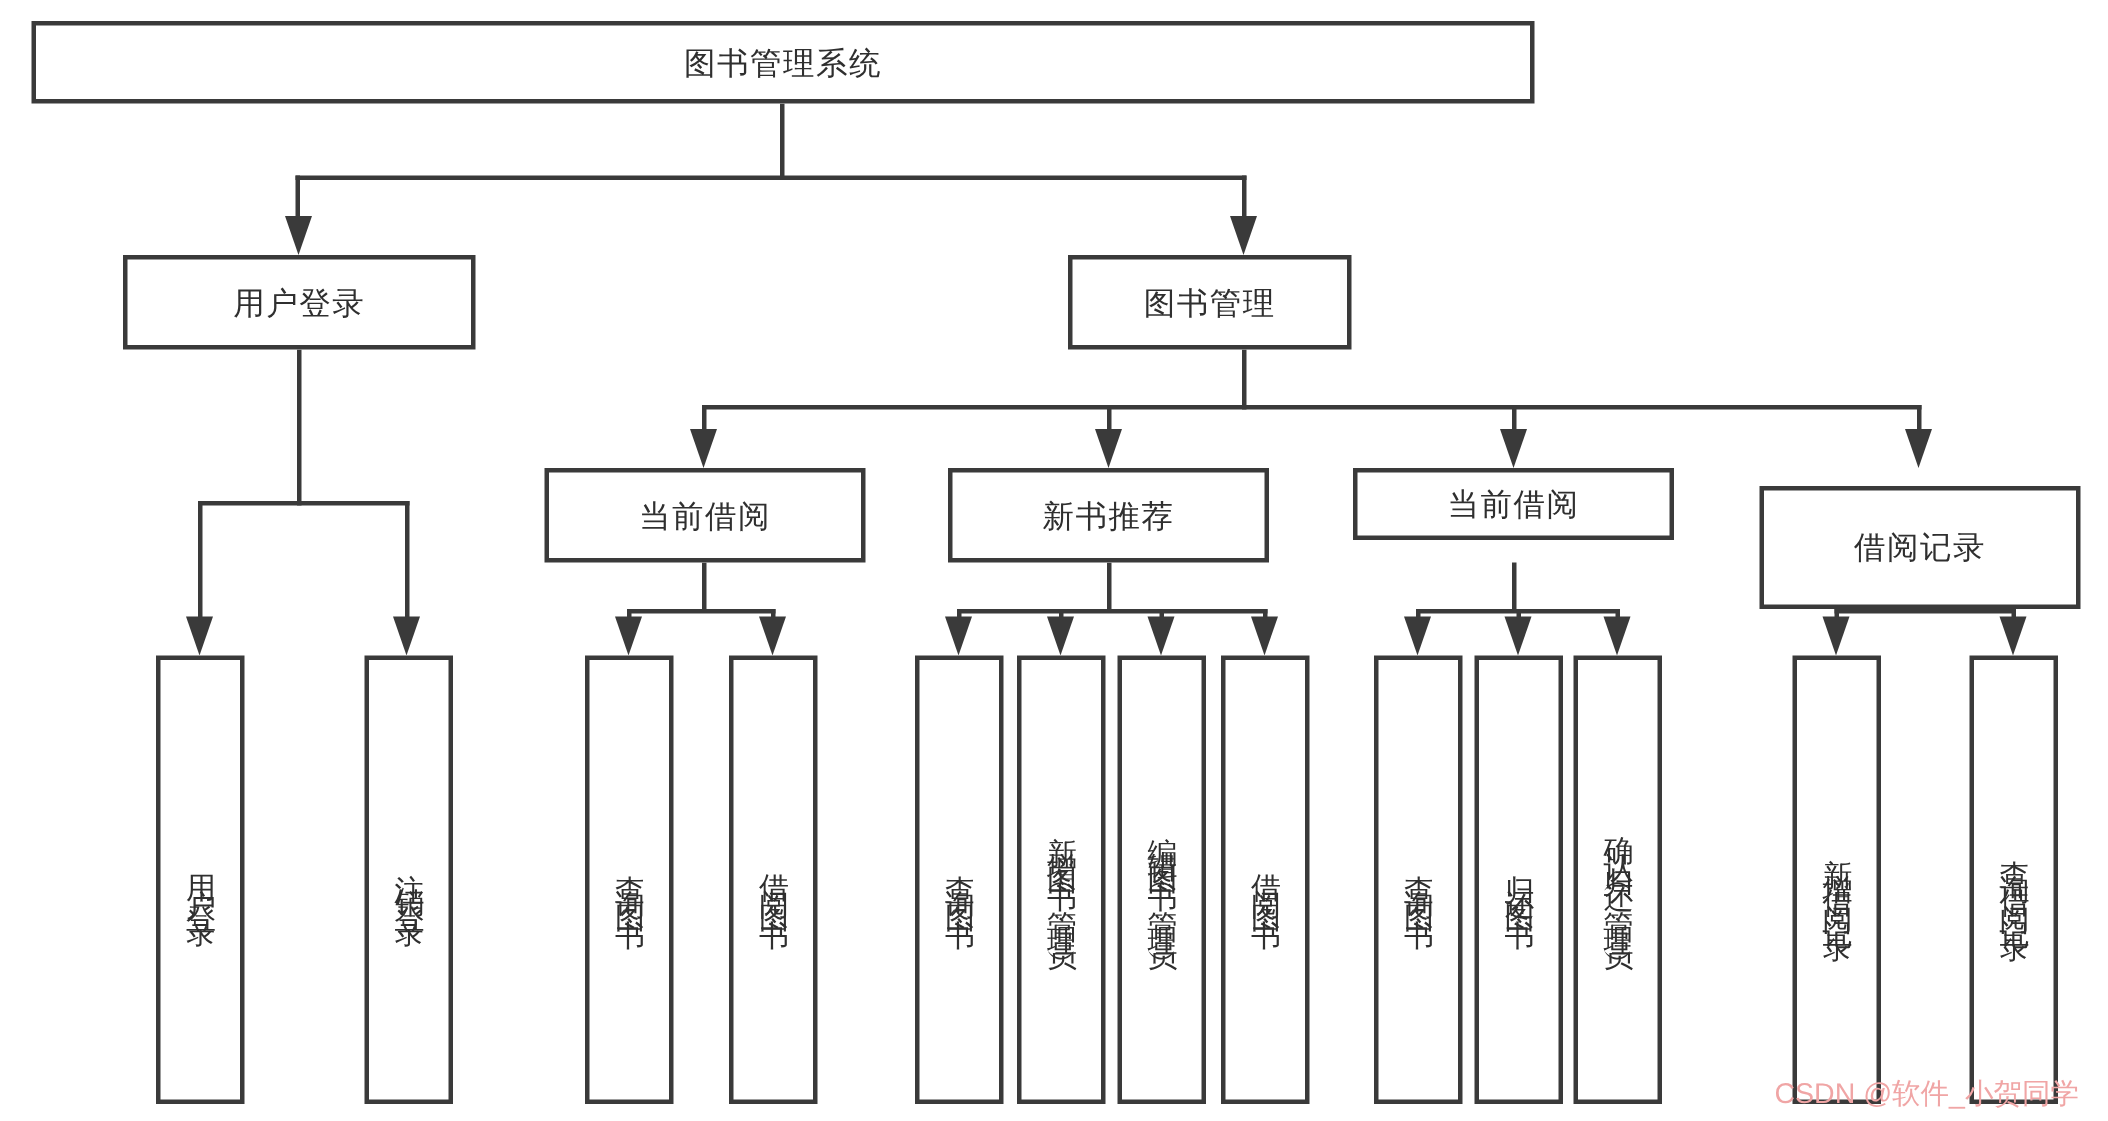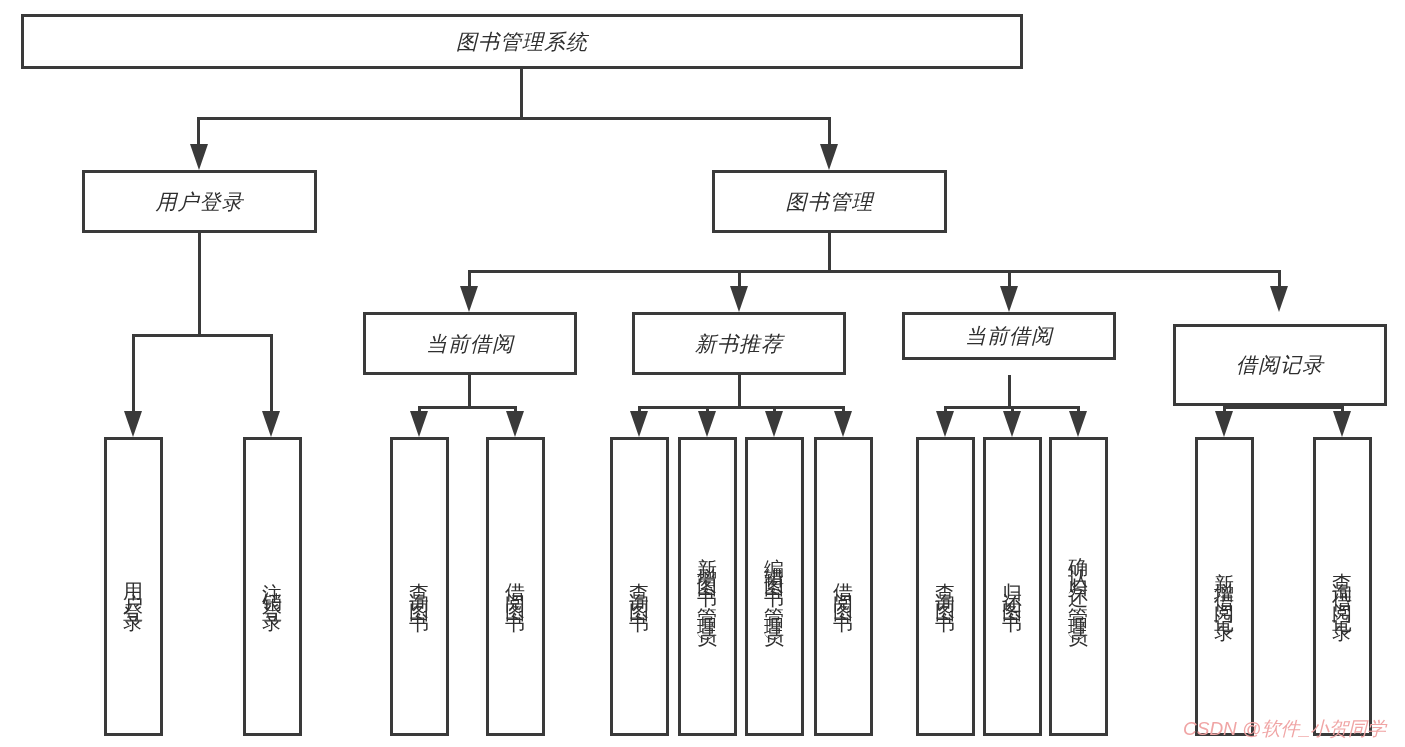--- a/index.html
+++ b/index.html
@@ -19,21 +19,20 @@
     display: flex;
     align-items: center;
     justify-content: center;
     z-index: 2;
   }
   .hlbl {
     font-size: 21px;
     color: #2f2f2f;
     letter-spacing: 1px;
     white-space: nowrap;
-    font-style: italic;
   }
   .vlbl {
     writing-mode: vertical-rl;
     text-orientation: mixed;
     font-size: 20px;
     color: #2f2f2f;
     letter-spacing: 10px;
     line-height: 1.1;
   }
   .line {
@@ -51,36 +50,35 @@
     z-index: 1;
   }
   .watermark {
     position: absolute;
     left: 1183px;
     top: 716px;
     font-size: 19px;
     color: #f0a5a5;
     white-space: nowrap;
     z-index: 3;
-    font-style: italic;
   }
 </style>
 </head>
 <body>
 
 <div class="canvas">
 
   <div class="box" style="left:21px;top:14px;width:1002px;height:55px">
     <span class="hlbl">图书管理系统</span>
   </div>
 
   <div class="box" style="left:82px;top:170px;width:235px;height:63px">
     <span class="hlbl">用户登录</span>
   </div>
-  <div class="box" style="left:712px;top:170px;width:235px;height:63px">
+  <div class="box" style="left:712px;top:170px;width:189px;height:63px">
     <span class="hlbl">图书管理</span>
   </div>
 
   <div class="box" style="left:363px;top:312px;width:214px;height:63px">
     <span class="hlbl">当前借阅</span>
   </div>
   <div class="box" style="left:632px;top:312px;width:214px;height:63px">
     <span class="hlbl">新书推荐</span>
   </div>
   <div class="box" style="left:902px;top:312px;width:214px;height:48px">

